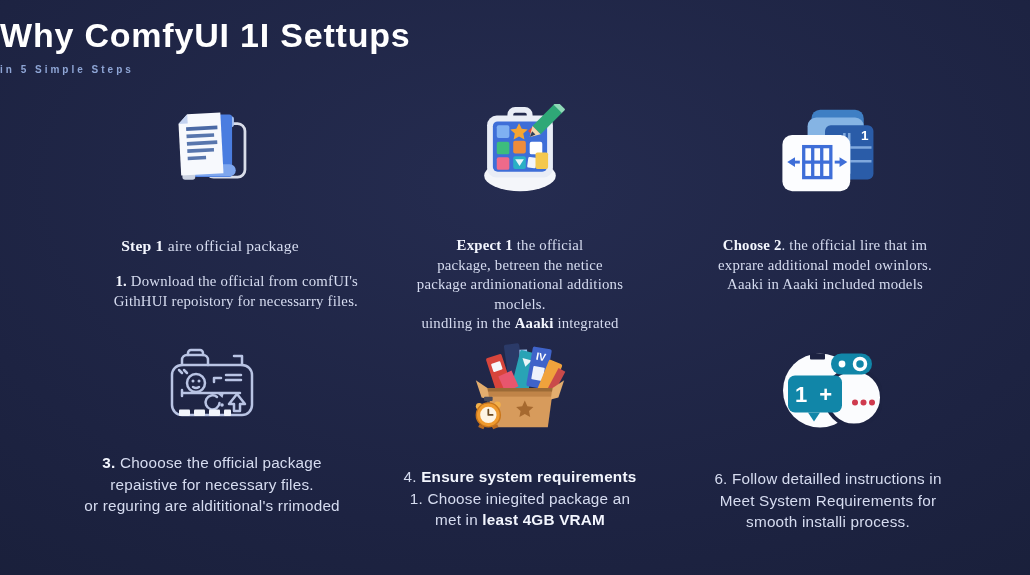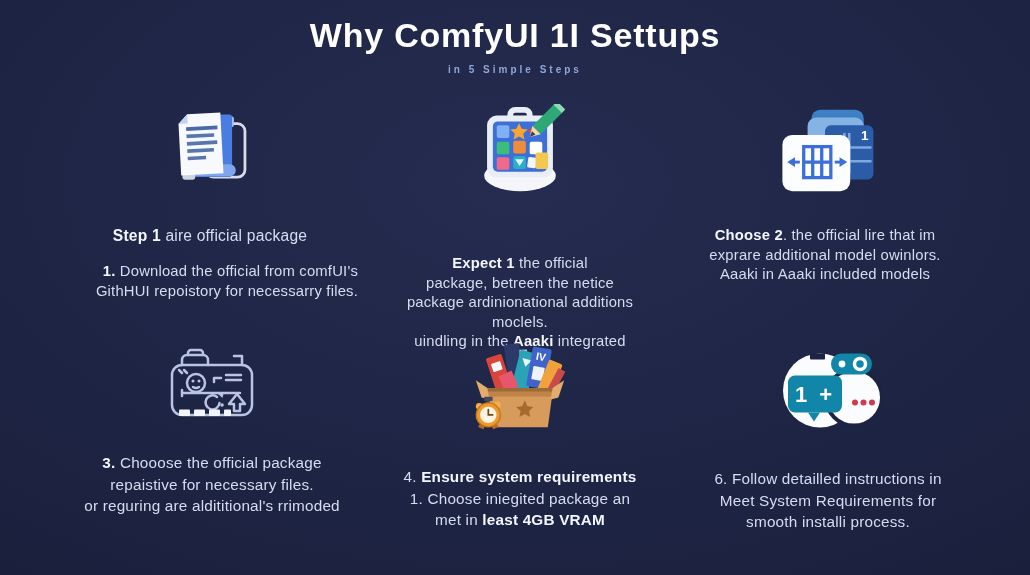--- a/index.html
+++ b/index.html
@@ -5,38 +5,38 @@
   html,body{margin:0;padding:0;}
   body{
     width:1030px;height:575px;overflow:hidden;
     font-family:"Liberation Sans", sans-serif;
     background:#151b31;
   }
   #canvas{
     position:relative;width:1030px;height:575px;
     background:radial-gradient(120% 125% at 50% 32%, #252c50 0%, #1d2342 48%, #151b31 100%);
   }
-  .header{position:absolute;top:0;left:0;width:1030px;text-align:center;}
+  .header{position:absolute;top:0;left:0;width:1030px;}
   .title{
     margin-top:16px;font-size:34px;font-weight:bold;color:#ffffff;letter-spacing:0.8px;
   }
   .subtitle{
     margin-top:9px;font-size:10px;font-weight:bold;color:#8fa6d6;letter-spacing:3px;
   }
   .cell{position:absolute;display:flex;flex-direction:column;align-items:center;text-align:center;}
   .icon-wrap{height:96px;display:flex;align-items:flex-start;justify-content:center;margin-top:6px;}
   .r2 .icon-wrap{margin-top:2px;height:98px;}
   .step-text{width:100%;}
   #cell-0{left:40px;top:98px;width:340px;}
-  #cell-1{left:368px;top:98px;width:304px;gap:28px;}
+  #cell-1{left:368px;top:98px;width:304px;}
   #cell-2{left:672px;top:98px;width:306px;}
   #cell-3{left:42px;top:338px;width:340px;justify-content:space-between;}
   #cell-4{left:368px;top:338px;width:304px;}
   #cell-5{left:672px;top:338px;width:312px;}
-  #cell-0 .step-text,#cell-1 .step-text,#cell-2 .step-text{margin-top:26px;}
+  #cell-0 .step-text,#cell-1 .step-text,#cell-2 .step-text{margin-top:36px;font-family:Liberation Serif, serif;}
   #cell-3 .step-text{margin-top:14px;}
   #cell-4 .step-text{margin-top:28px;}
   #cell-5 .step-text{margin-top:30px;}
   .line{
     font-size:14.8px;line-height:19.5px;color:#d6dcf0;font-weight:normal;letter-spacing:0.2px;
   }
   .r2 .line{font-size:15.3px;line-height:21.5px;}
   .line .b{font-weight:bold;color:#f3f6fe;}
   .line.heading{font-size:15.6px;margin-bottom:15px;}
   .line.hang{

